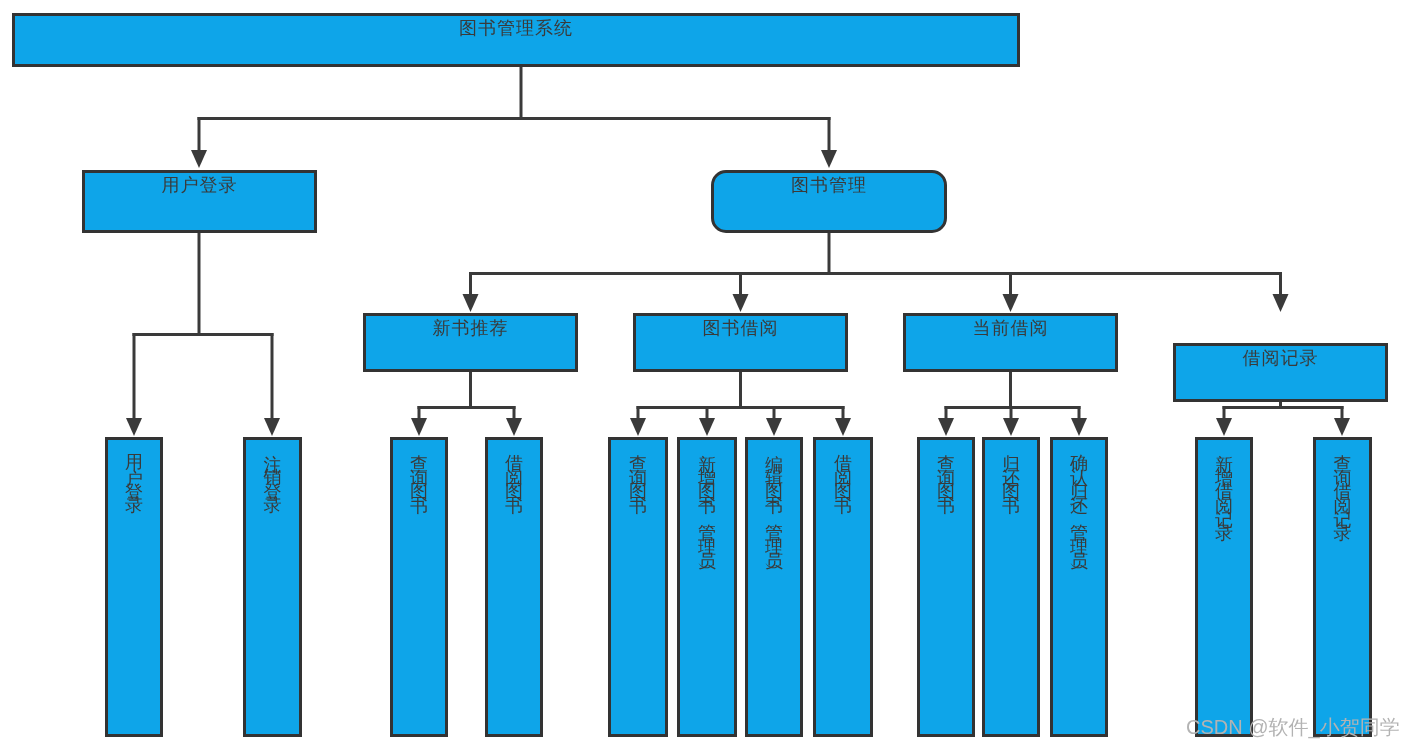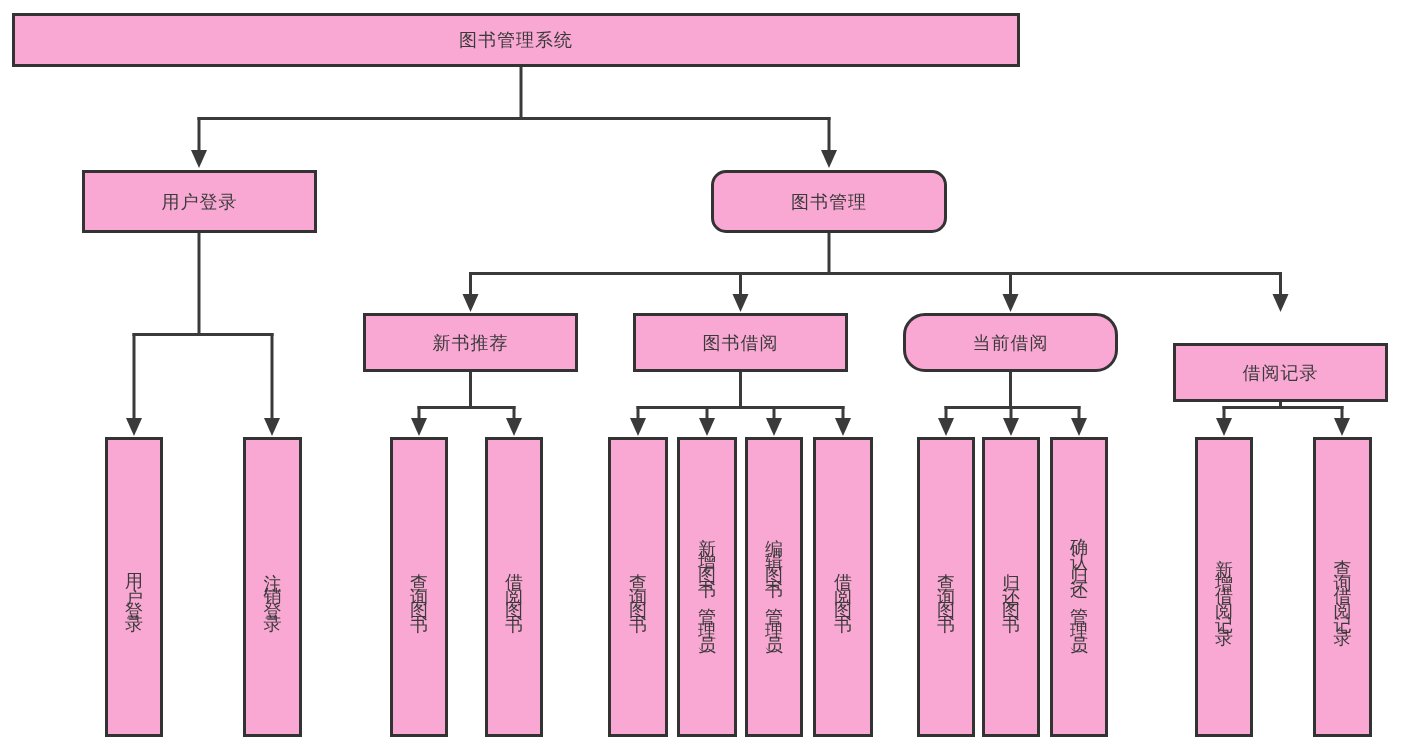--- a/index.html
+++ b/index.html
@@ -17,25 +17,25 @@
   }
   .connectors {
     position: absolute;
     left: 0;
     top: 0;
     width: 1405px;
     height: 747px;
   }
   .node {
     position: absolute;
-    background: #f9a8d4;
+    background: #0ea5e9;
     border: 3px solid #333333;
     box-sizing: border-box;
     display: flex;
-    align-items: center;
+    align-items: flex-start;
     justify-content: center;
     color: #3a3a3a;
   }
   .h-node span {
     font-size: 18px;
     letter-spacing: 1px;
     white-space: nowrap;
   }
   .leaf {
     top: 437px;
@@ -139,21 +139,21 @@
   <div class="node h-node" style="left:711px; top:170px; width:236px; height:63px;border-radius:15px;">
     <span>图书管理</span>
   </div>
 
   <div class="node h-node" style="left:633px; top:313px; width:215px; height:59px;">
     <span>图书借阅</span>
   </div>
   <div class="node h-node" style="left:363px; top:313px; width:215px; height:59px;">
     <span>新书推荐</span>
   </div>
-  <div class="node h-node" style="left:903px; top:313px; width:215px; height:59px;border-radius:22px;">
+  <div class="node h-node" style="left:903px; top:313px; width:215px; height:59px;">
     <span>当前借阅</span>
   </div>
   <div class="node h-node" style="left:1173px; top:313px; width:215px; height:59px;margin-top:30px;">
     <span>借阅记录</span>
   </div>
 
   <div class="node leaf" style="left:105px; width:58px;">
     <span class="vtext">用户登录</span>
   </div>
   <div class="node leaf" style="left:243px; width:59px;">
@@ -186,14 +186,15 @@
   <div class="node leaf" style="left:1050px; width:58px;">
     <span class="vtext">确认归还（管理员）</span>
   </div>
   <div class="node leaf" style="left:1195px; width:58px;">
     <span class="vtext">新增借阅记录</span>
   </div>
   <div class="node leaf" style="left:1313px; width:59px;">
     <span class="vtext">查询借阅记录</span>
   </div>
 
+  <div class="watermark">CSDN @软件_小贺同学</div>
 
 </div>
 
 </body></html>

